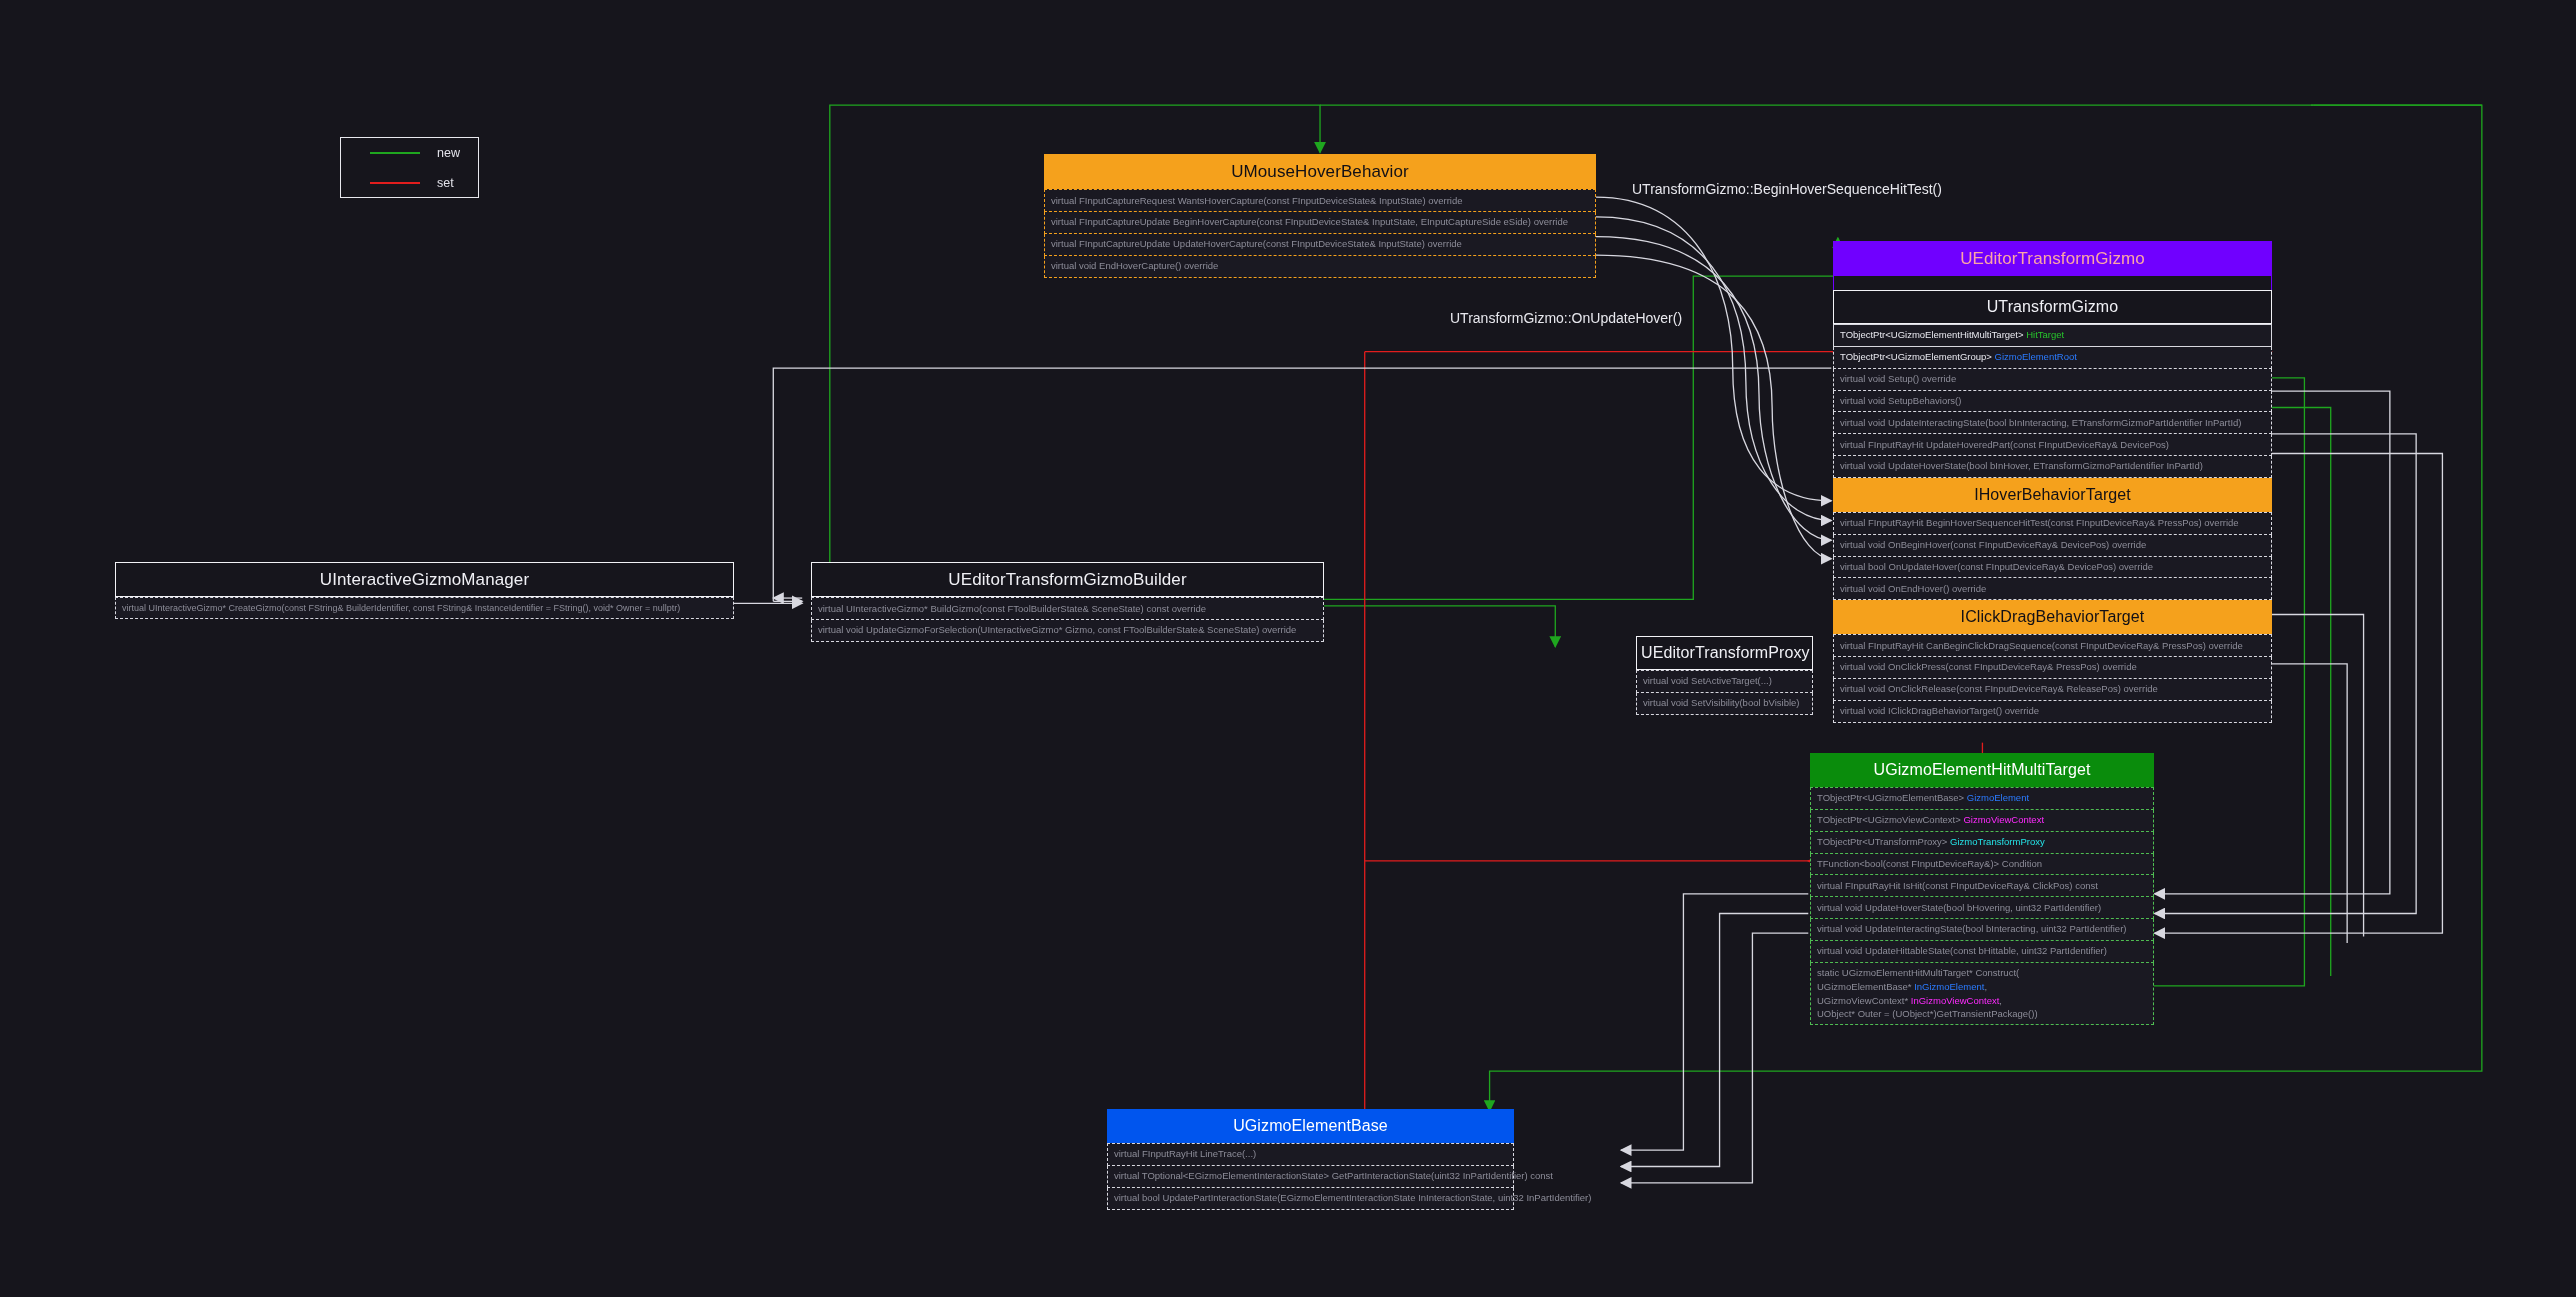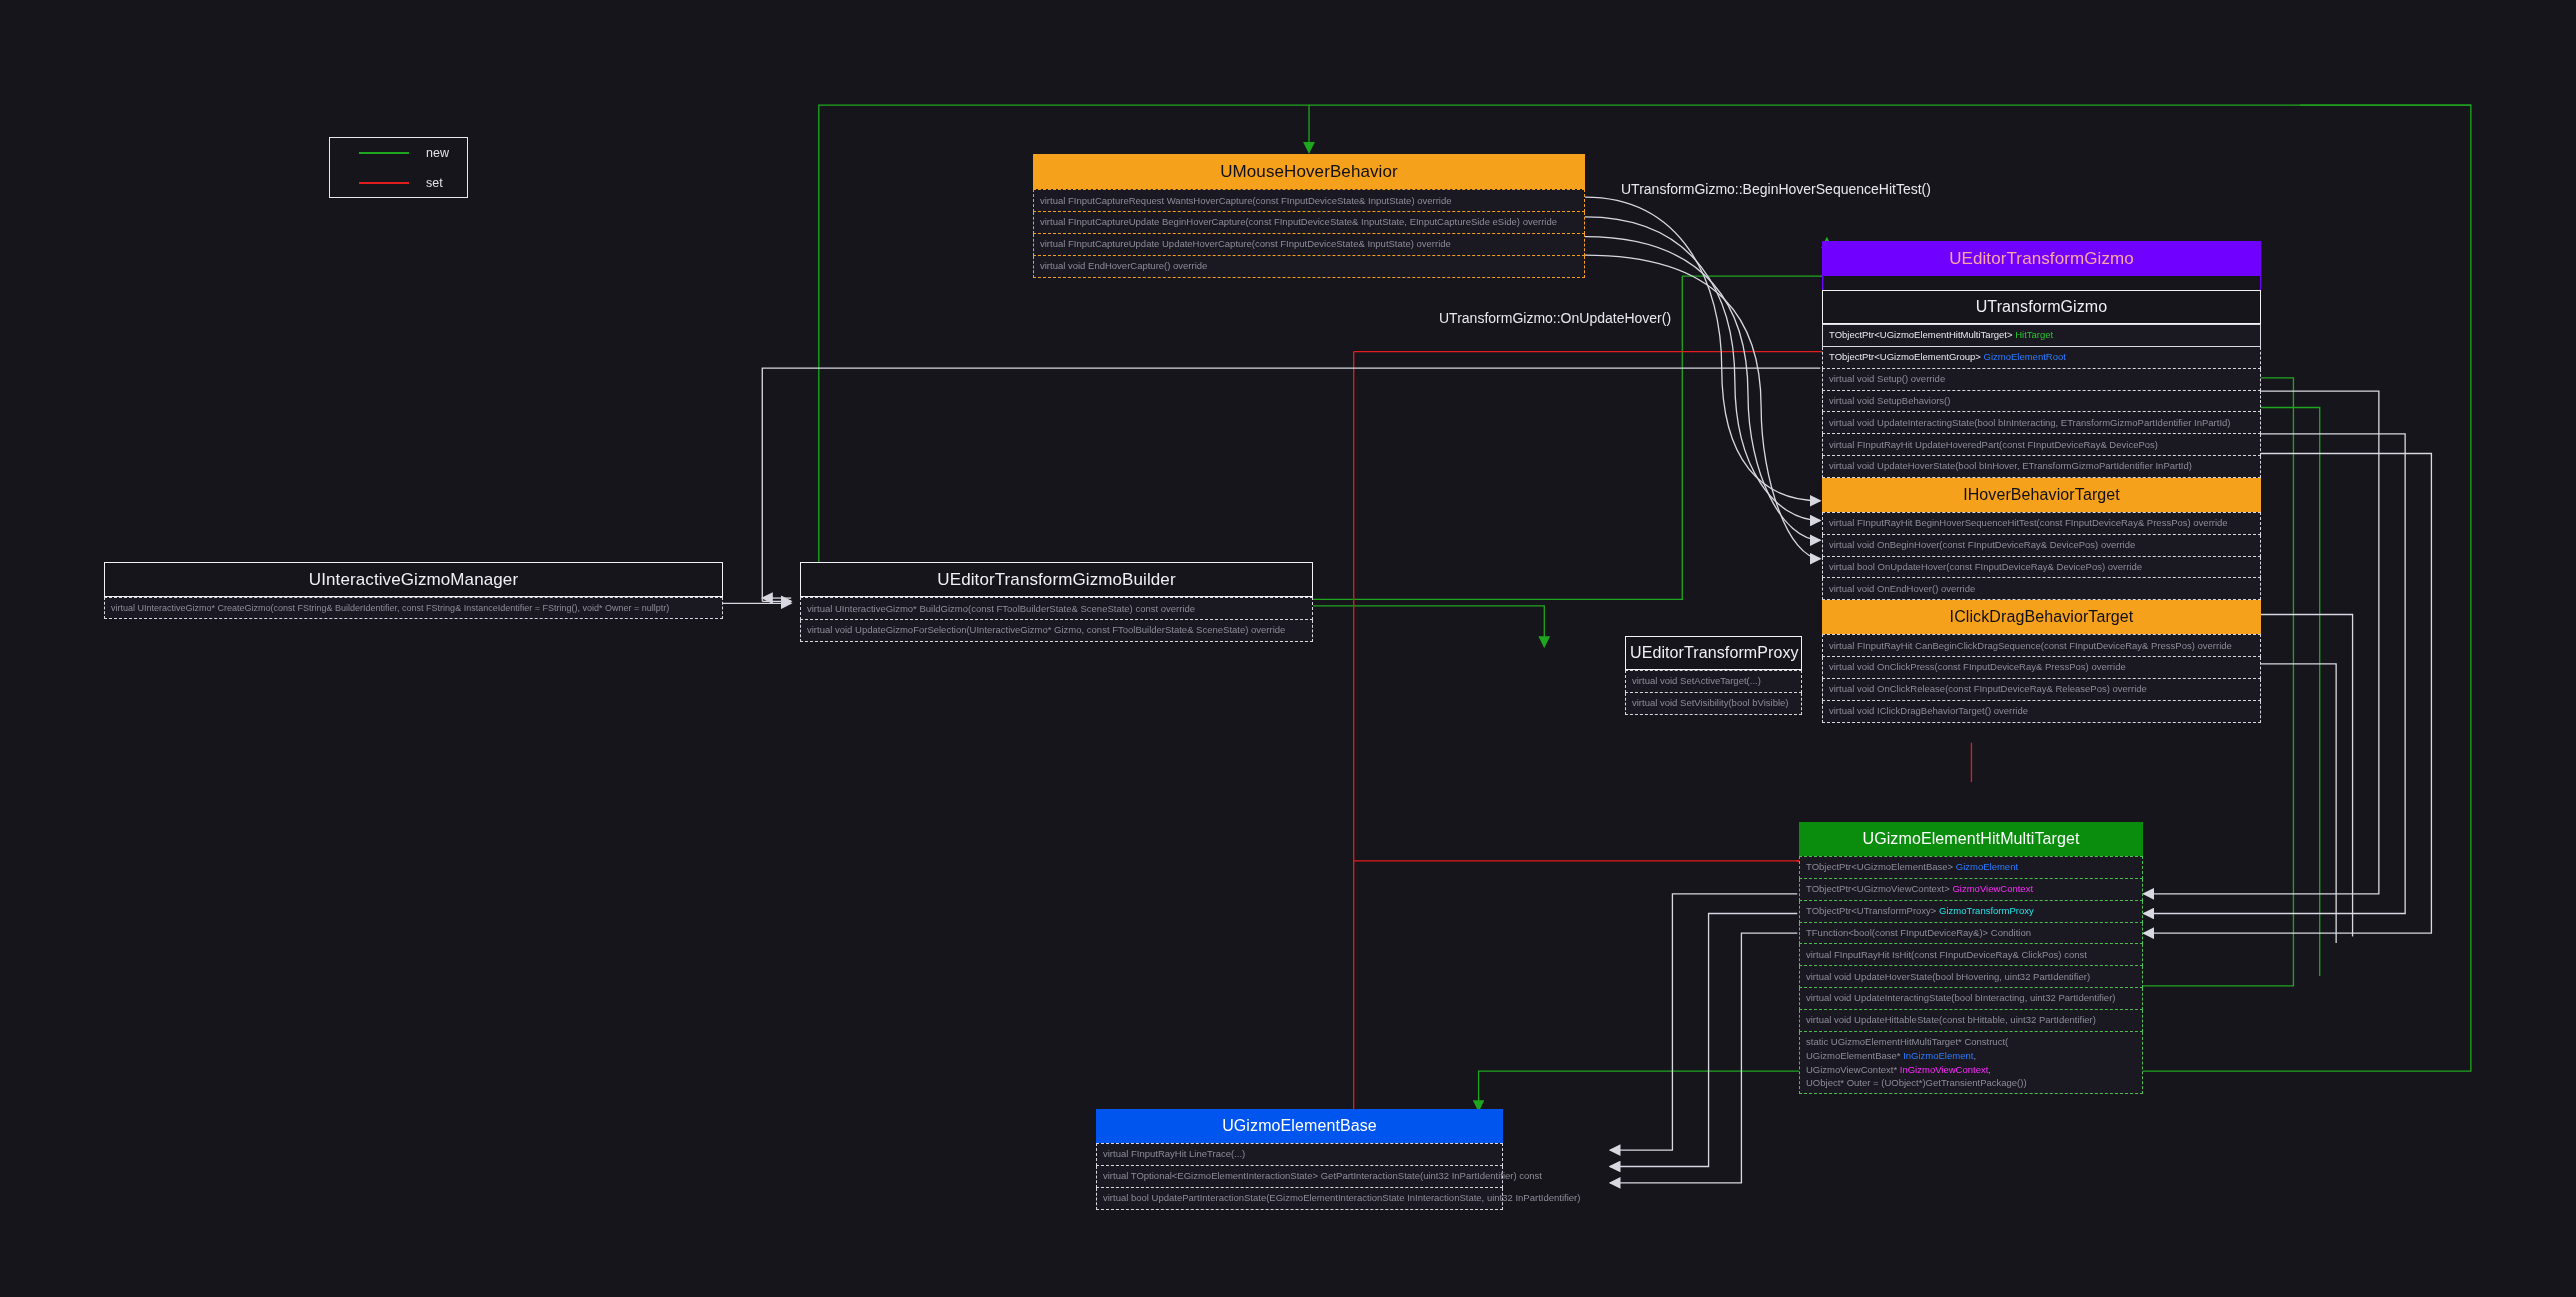--- a/index.html
+++ b/index.html
@@ -1,21 +1,21 @@
 <!DOCTYPE html>
 <html style="font-size:10.5px"><head>
 <meta charset="utf-8">
 <style>
   html,body{margin:0;padding:0;background:#16151c;}
   body{
     width:2576px;height:1298px;position:relative;overflow:hidden;
     font-family:"Liberation Sans","DejaVu Sans",sans-serif;
     color:#e8e8ee;
   }
-  .canvas{position:absolute;inset:0;}
+  .canvas{position:absolute;inset:0;margin-left:11px;}
   svg.edges{position:absolute;left:0;top:0;width:2576px;height:1298px;pointer-events:none;}
 
   
   .box{position:absolute;box-sizing:border-box;}
   .hdr{
     text-align:center;font-size:17px;line-height:1.25;
     padding:6px 4px;font-weight:400;letter-spacing:0.1px;
     white-space:nowrap;
   }
   .hdr.plain{border:1.3px solid #f2f2f7;background:#16151c;color:#f0f0f5;}
@@ -207,21 +207,21 @@
   </div>
 
   <div class="box" style="left:1625px;top:636px;width:177px;">
     <div class="hdr plain sub">UEditorTransformProxy</div>
     <div class="rows">
       <div class="row d-white">virtual void SetActiveTarget(...)</div>
       <div class="row d-white">virtual void SetVisibility(bool bVisible)</div>
     </div>
   </div>
 
-  <div class="box" style="left:1799px;top:822px;width:344px;">
+  <div class="box" style="left:1799px;top:753px;width:344px;">
     <div class="hdr green sub">UGizmoElementHitMultiTarget</div>
     <div class="rows">
       <div class="row d-green"><span>TObjectPtr&lt;UGizmoElementBase&gt; </span><span class="id-blue">GizmoElement</span></div>
       <div class="row d-green"><span>TObjectPtr&lt;UGizmoViewContext&gt; </span><span class="id-magenta">GizmoViewContext</span></div>
       <div class="row d-green"><span>TObjectPtr&lt;UTransformProxy&gt; </span><span class="id-cyan">GizmoTransformProxy</span></div>
       <div class="row d-green">TFunction&lt;bool(const FInputDeviceRay&amp;)&gt; Condition</div>
       <div class="row d-green">virtual FInputRayHit IsHit(const FInputDeviceRay&amp; ClickPos) const</div>
       <div class="row d-green">virtual void UpdateHoverState(bool bHovering, uint32 PartIdentifier)</div>
       <div class="row d-green">virtual void UpdateInteractingState(bool bInteracting, uint32 PartIdentifier)</div>
       <div class="row d-green">virtual void UpdateHittableState(const bHittable, uint32 PartIdentifier)</div>

